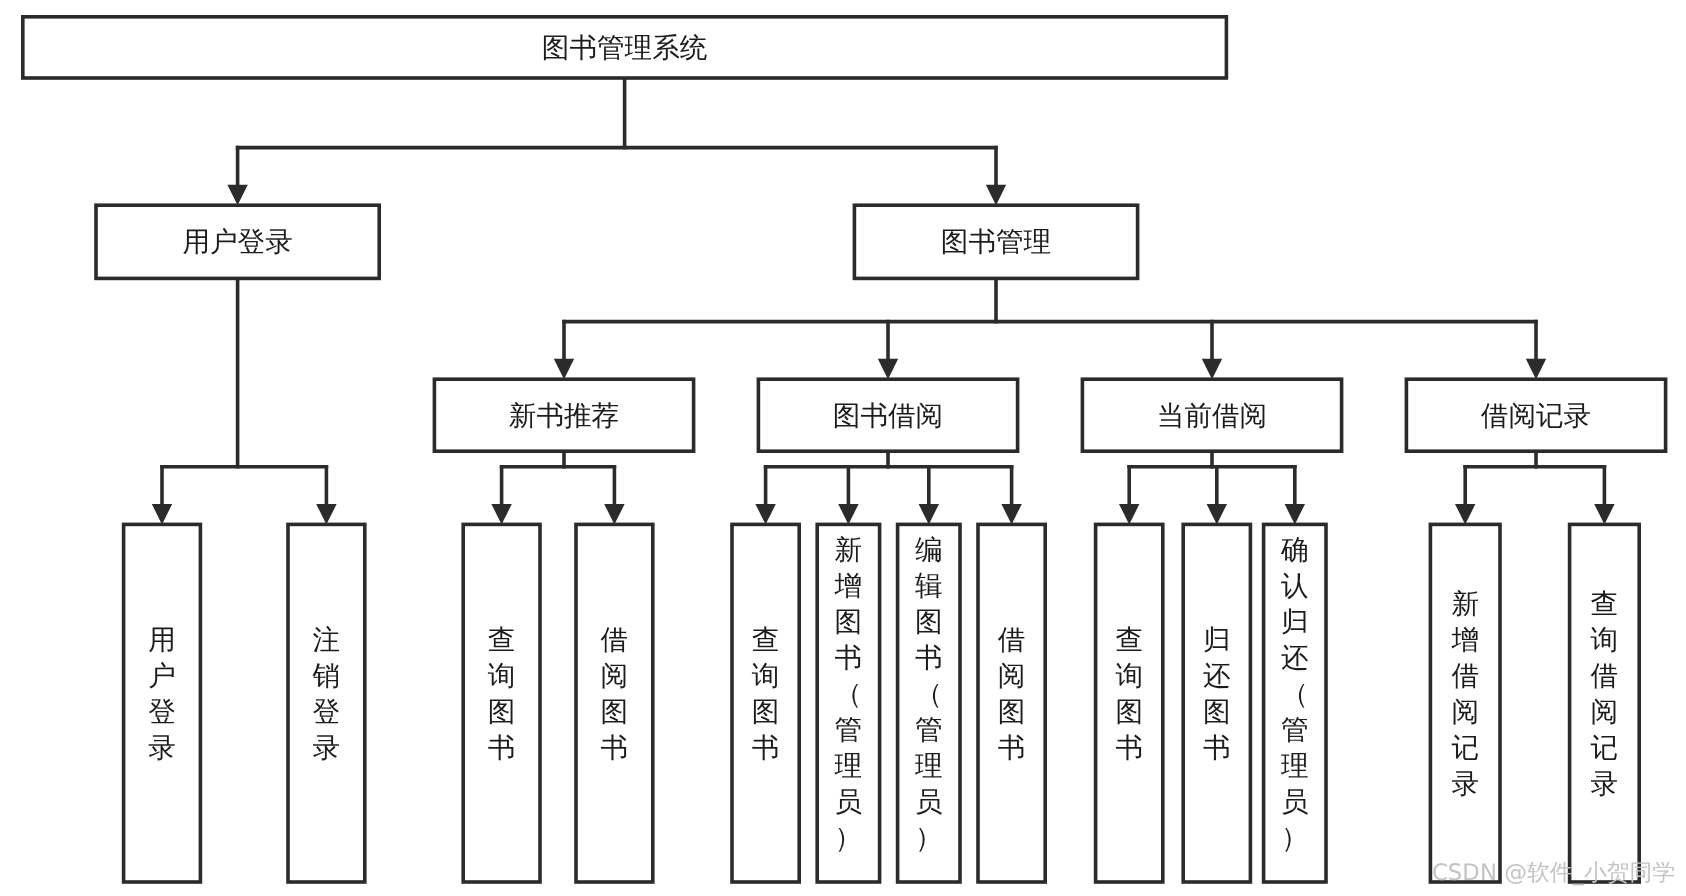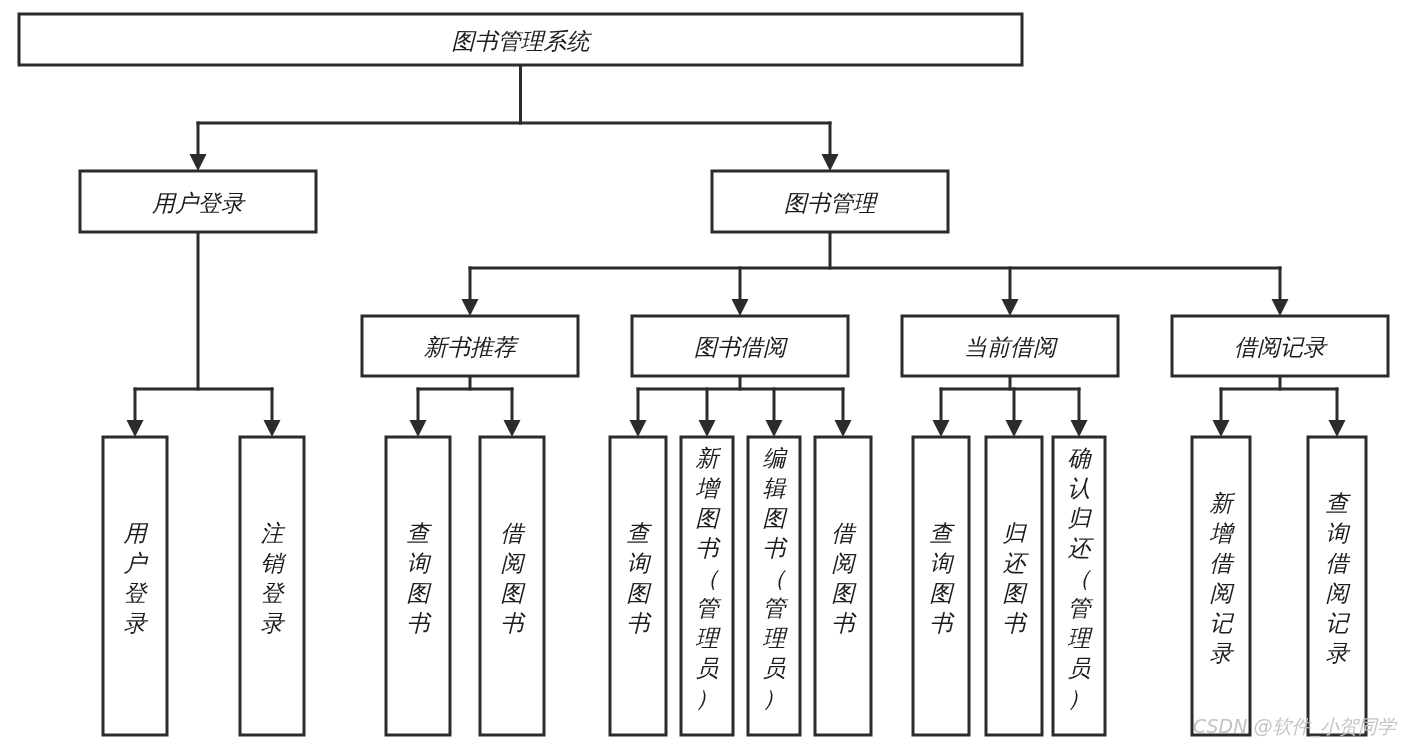--- a/index.html
+++ b/index.html
@@ -12,21 +12,20 @@
     width: 1405px;
     height: 747px;
     overflow: hidden;
     font-family: "DejaVu Sans", "Liberation Sans", sans-serif;
   }
   #diagram-root {
     position: relative;
     width: 1397px;
     height: 747px;
     background: #ffffff;
-    font-style: italic;
   }
   svg#structure-chart {
     display: block;
     width: 1405px;
     height: 747px;
   }
   .node-box {
     fill: #ffffff;
     stroke: #2b2b2b;
     stroke-width: 3;

